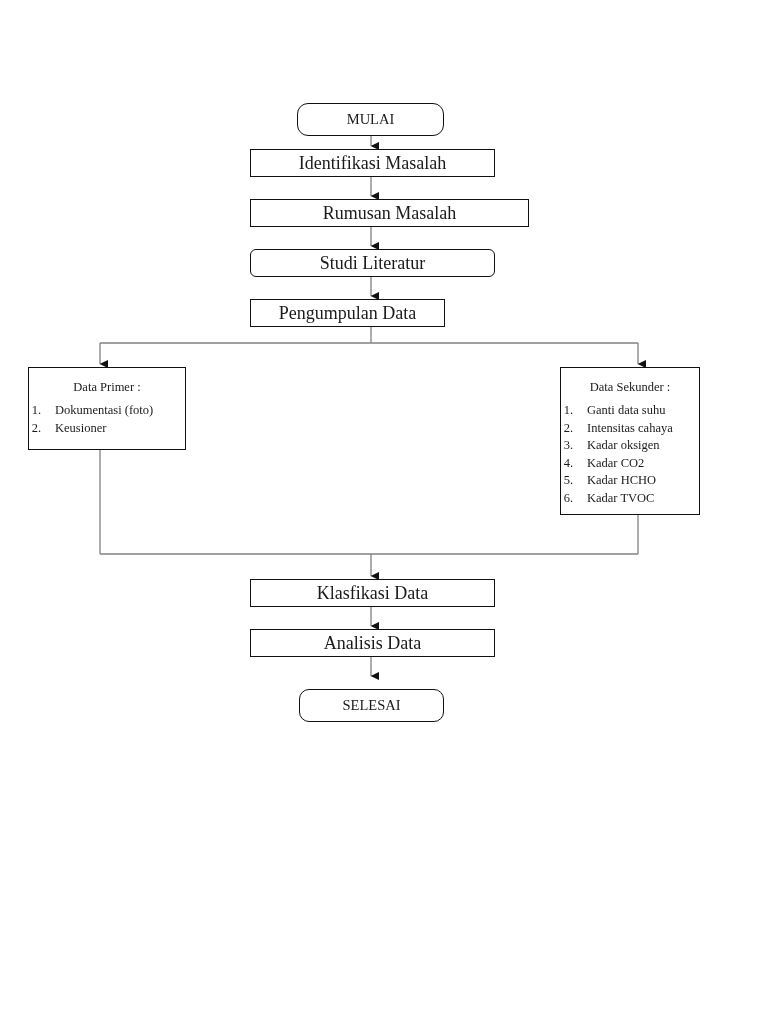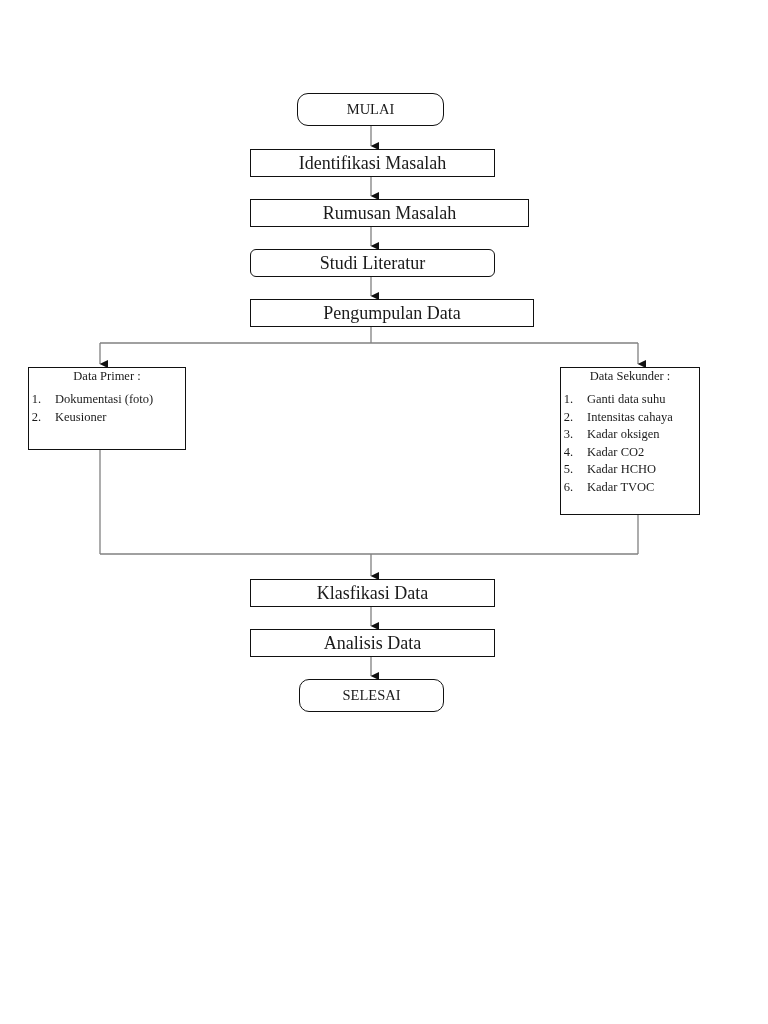--- a/index.html
+++ b/index.html
@@ -32,29 +32,30 @@
     display: flex;
     align-items: center;
     justify-content: center;
     text-align: center;
   }
 
   .terminator {
     border-radius: 11px;
     border-width: 1.6px;
     font-size: 14.5px;
+    margin-top: 10px;
   }
 
   .process {
     font-size: 18px;
   }
 
   .datapanel {
     display: block;
-    padding: 1px 0 6px 0;
+    padding: 12px 0 6px 0;
     border-width: 1.2px;
   }
 
   .panel-title {
     text-align: center;
     font-size: 12.5px;
     margin-bottom: 7px;
   }
 
   .panel-list {
@@ -76,21 +77,21 @@
     text-align: right;
     padding-right: 14px;
     box-sizing: border-box;
   }
 
   
   #node-mulai        { left: 297px; top: 93px;  width: 147px; height: 33px; }
   #node-identifikasi { left: 250px; top: 149px; width: 245px; height: 28px; }
   #node-rumusan      { left: 250px; top: 199px; width: 279px; height: 28px; }
   #node-studi        { left: 250px; top: 249px; width: 245px; height: 28px; border-radius: 6px; }
-  #node-pengumpulan  { left: 250px; top: 299px; width: 284px; height: 28px; }
+  #node-pengumpulan  { left: 250px; top: 299px; width: 195px; height: 28px; }
   #node-primer       { left: 28px;  top: 367px; width: 158px; height: 83px; }
   #node-sekunder     { left: 560px; top: 367px; width: 140px; height: 148px; }
   #node-klasifikasi  { left: 250px; top: 579px; width: 245px; height: 28px; }
   #node-analisis     { left: 250px; top: 629px; width: 245px; height: 28px; }
   #node-selesai      { left: 299px; top: 679px; width: 145px; height: 33px; border-radius: 10px; }
 </style>
 </head>
 <body>
 
 <svg id="flowchart-canvas" viewBox="0 0 768 1024" xmlns="http://www.w3.org/2000/svg">

